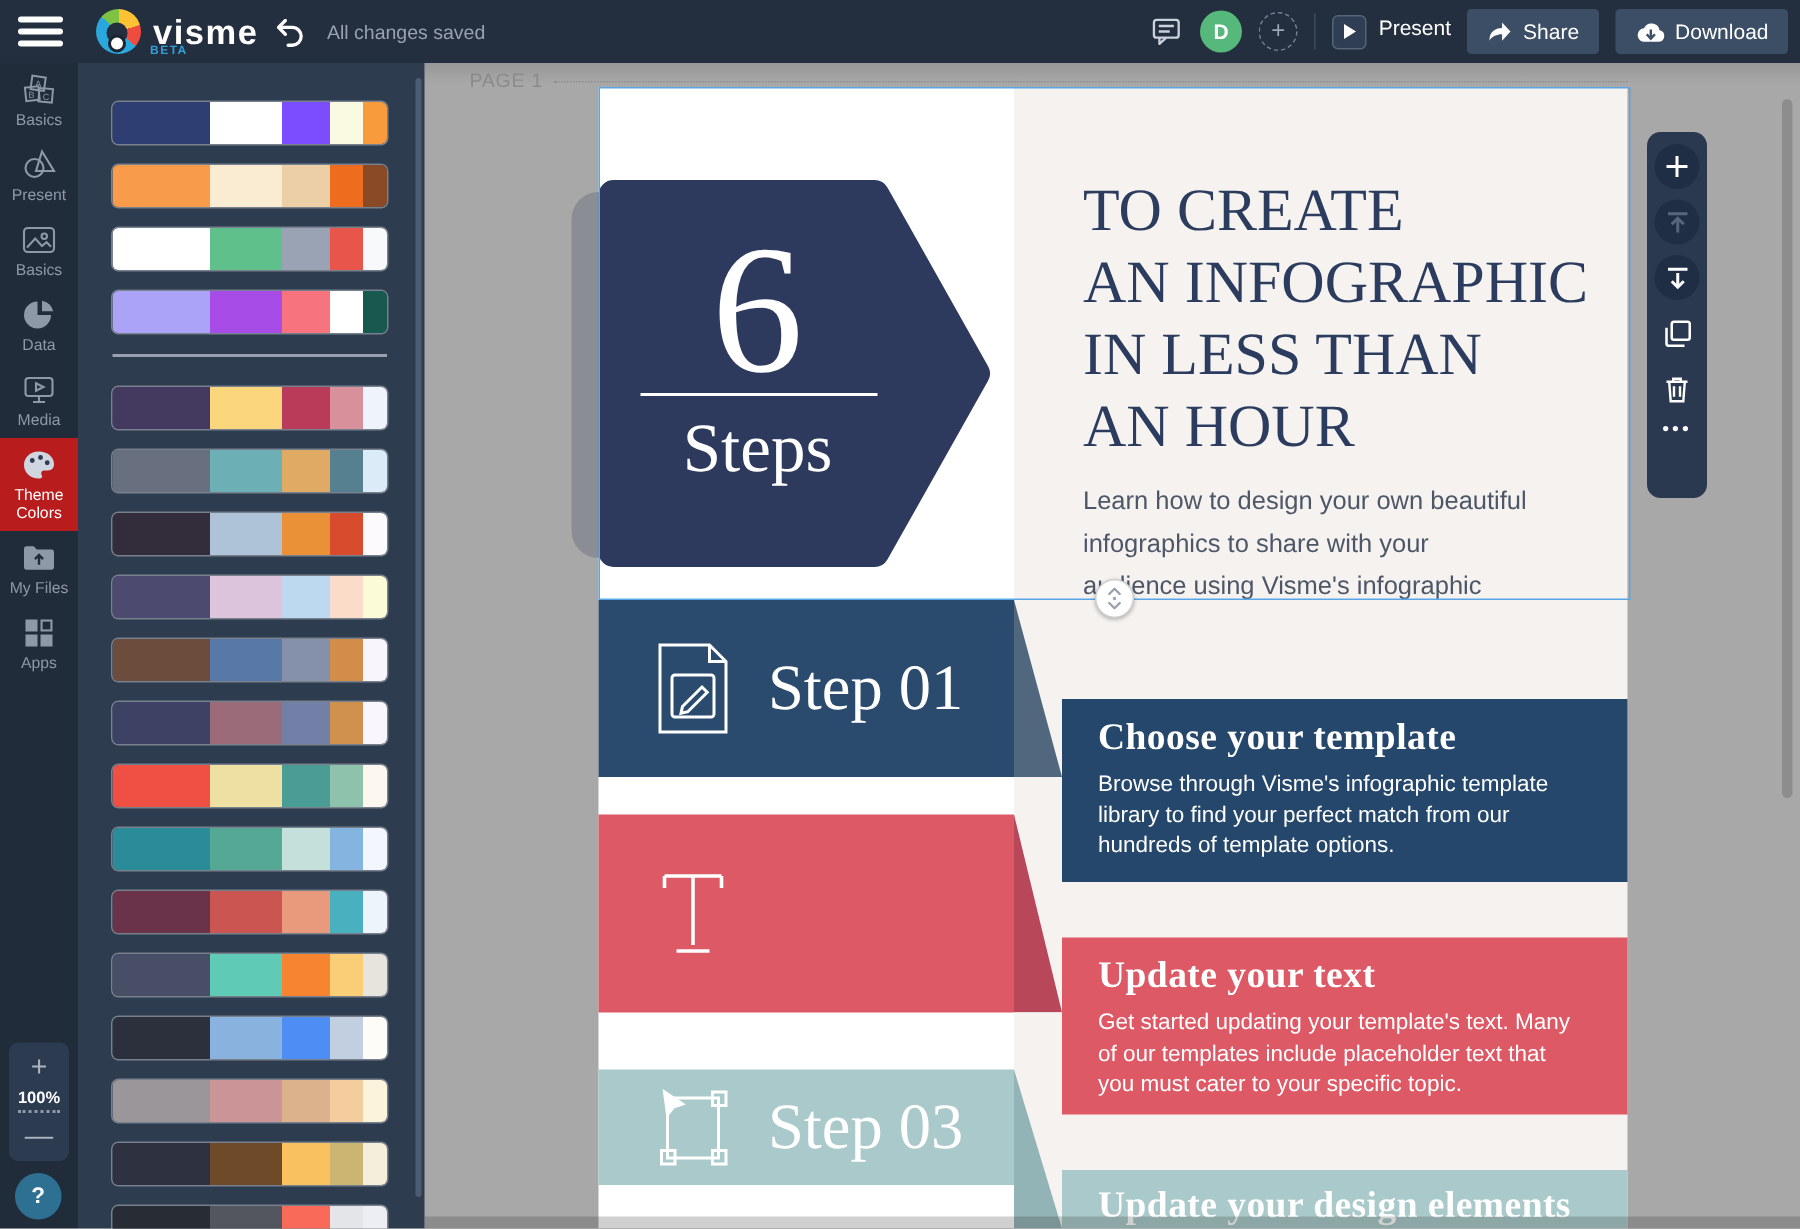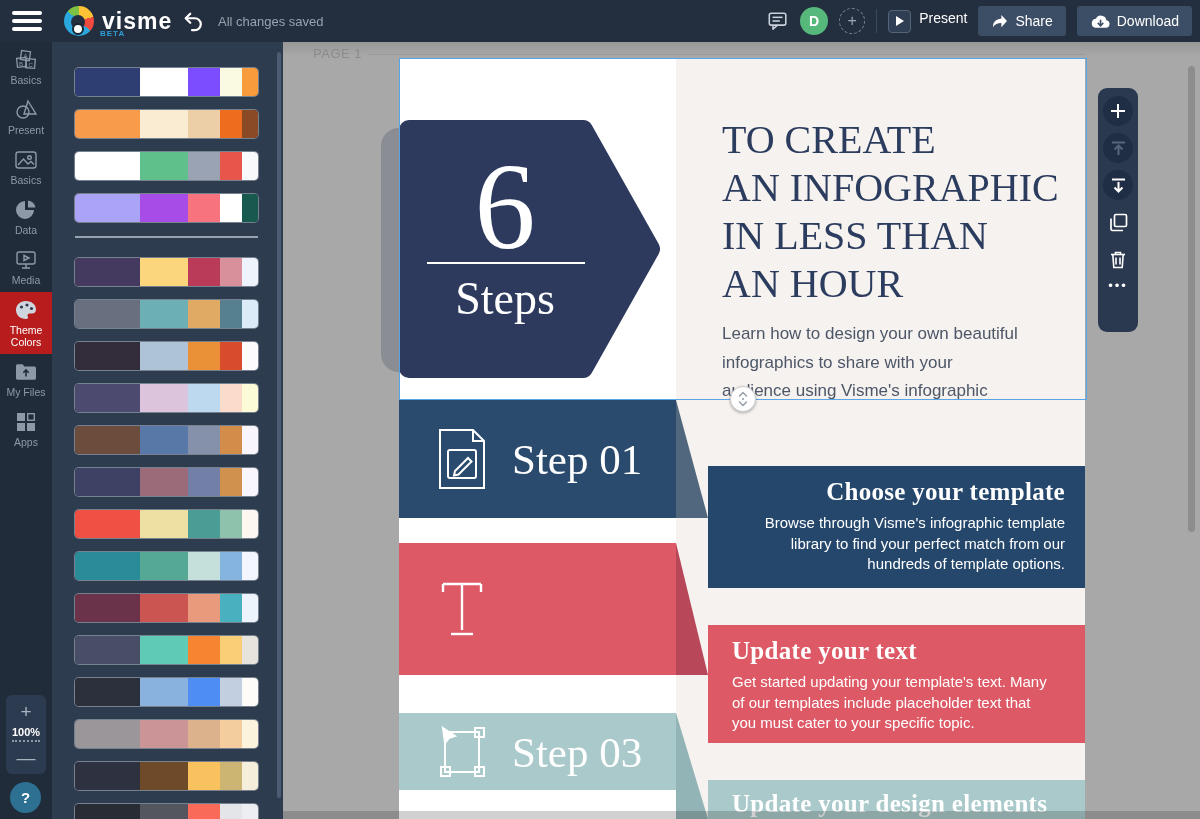--- a/index.html
+++ b/index.html
@@ -71,21 +71,21 @@
   .banner-label{position:absolute;left:113px;top:50%;transform:translateY(-50%);font-family:"Liberation Serif",serif;font-size:43px;color:#fff;white-space:nowrap;}
   .banner1{top:342px;height:118px;background:#2a4b6d;}
   .banner2{top:485px;height:132px;background:#dd5966;}
   .banner3{top:655px;height:77px;background:#aac9ca;}
   .fold{position:absolute;left:277px;width:32px;clip-path:polygon(0 0,100% 100%,0 100%);}
   .fold1{top:342px;height:118px;background:#51677d;}
   .fold2{top:485px;height:132px;background:#b8475a;}
   .fold3{top:655px;height:106px;background:#92b4b6;}
 
   .card{position:absolute;left:309px;width:377px;box-sizing:border-box;padding:12px 20px 0 24px;cursor:pointer;}
-  .card1{top:408px;height:122px;background:#25476b;text-align:right;}
+  .card1{top:408px;height:122px;background:#25476b;}
   .card2{top:567px;height:118px;background:#dd5966;}
   .card3{top:722px;height:39px;background:#aac9ca;padding-top:10px;}
   .card-heading{font-family:"Liberation Serif",serif;font-size:25px;font-weight:bold;color:#fff;letter-spacing:.3px;}
   .card-body{margin-top:7px;font-size:15px;line-height:20.5px;color:#fff;white-space:pre-line;}
 
   .selection{position:absolute;left:116px;top:16px;width:686px;height:340px;border:1px solid #58a6e8;pointer-events:none;z-index:10;}
   .sel-handle{position:absolute;left:447px;top:344px;width:24px;height:24px;border-radius:50%;background:#fff;border:1px solid #d0d0d0;box-shadow:0 1px 3px rgba(0,0,0,.3);z-index:11;display:flex;align-items:center;justify-content:center;cursor:ns-resize;}
 
   .float-toolbar{position:absolute;left:815px;top:46px;width:40px;height:244px;background:#2b3950;border-radius:9px;z-index:20;display:flex;flex-direction:column;align-items:center;padding-top:8px;box-sizing:border-box;gap:7px;}
   .ft-circle{width:30px;height:30px;border-radius:50%;background:#202e45;display:flex;align-items:center;justify-content:center;cursor:pointer;flex:none;}

